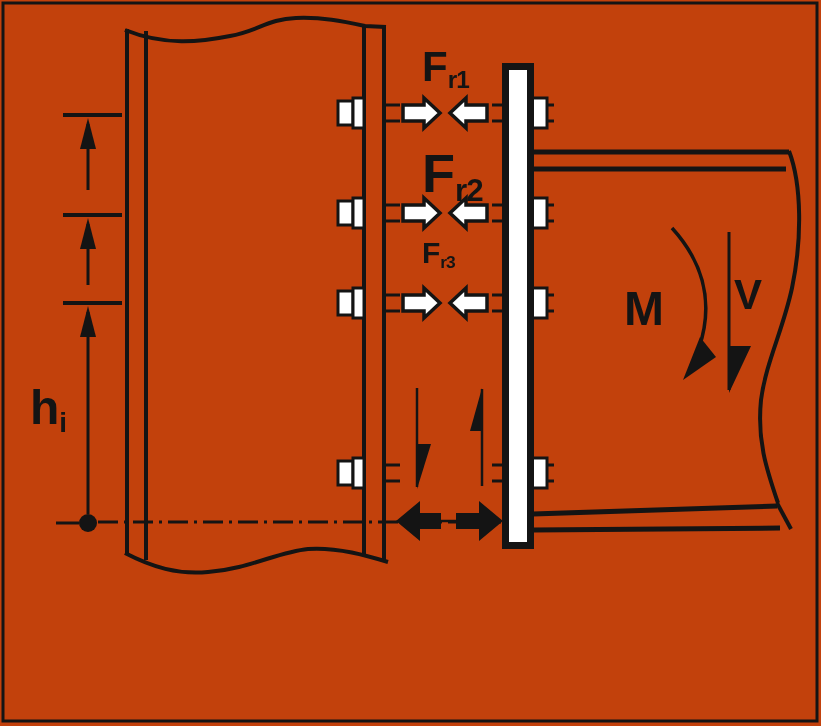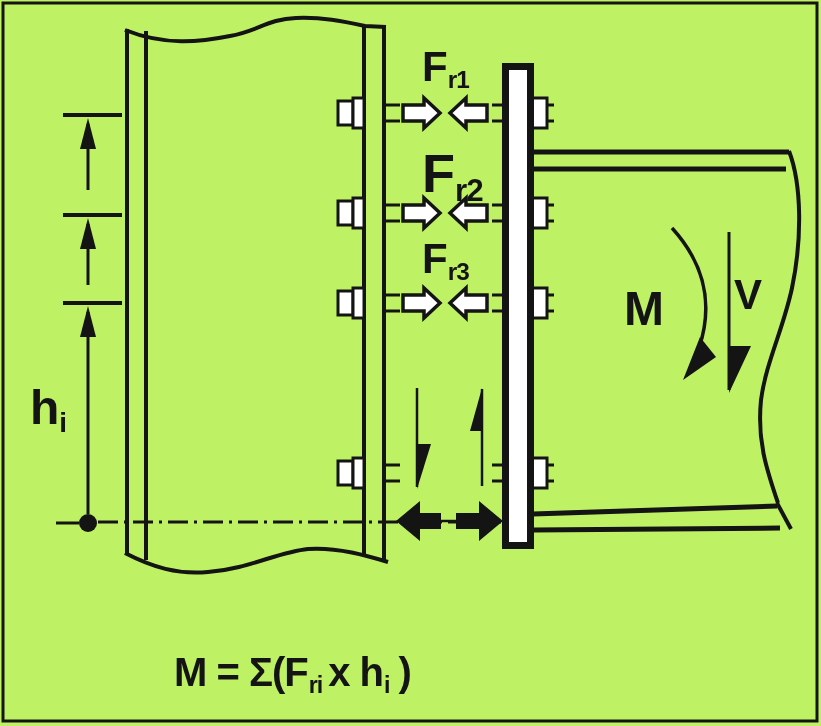--- a/index.html
+++ b/index.html
@@ -1,26 +1,26 @@
 <!DOCTYPE html>
 <html><head>
 <meta charset="utf-8">
 <style>
   html,body{margin:0;padding:0;background:#ffffff;}
   .canvas{
-    position:relative;width:821px;height:726px;background:#bef264;
+    position:relative;width:821px;height:726px;background:#c2410c;
     font-family:"Liberation Sans", sans-serif;font-weight:bold;color:var(--ink,#141414);
     overflow:hidden;
   }
   .canvas svg{position:absolute;left:0;top:0;}
   .label{position:absolute;line-height:1;white-space:nowrap;letter-spacing:-1px;}
   .sub{font-size:0.58em;position:relative;top:0.30em;margin-left:1px;}
   .lbl-fr1{left:422px;top:46px;font-size:42px;}
   .lbl-fr2{left:422px;top:146px;font-size:54px;}
-  .lbl-fr3{left:422px;top:238px;font-size:42px;}
+  .lbl-fr3{left:422px;top:238px;font-size:30px;}
   .lbl-hi{left:30px;top:384px;font-size:48px;}
   .lbl-m{left:624px;top:285px;font-size:48px;}
   .lbl-v{left:734px;top:274px;font-size:42px;}
   .lbl-fc{left:391px;top:564px;font-size:40px;}
   .lbl-mf{left:174px;top:652px;font-size:40px;}
   .eq{margin:0 7px;}
   .gap-l{margin-left:9px;}
   .gap-s{margin-left:6px;}
 </style>
 </head>
@@ -162,17 +162,14 @@
   </div>
 
   <div class="label lbl-hi">
     <span>h</span><span class="sub">i</span>
   </div>
 
   <div class="label lbl-m">M</div>
   <div class="label lbl-v">V</div>
 
 
-  <div class="label lbl-mf">
-    <span>M = Σ(F</span><span class="sub">ri</span><span class="gap-s">x h</span><span class="sub">i</span><span class="gap-l">)</span>
-  </div>
 
 </div>
 
 </body></html>

